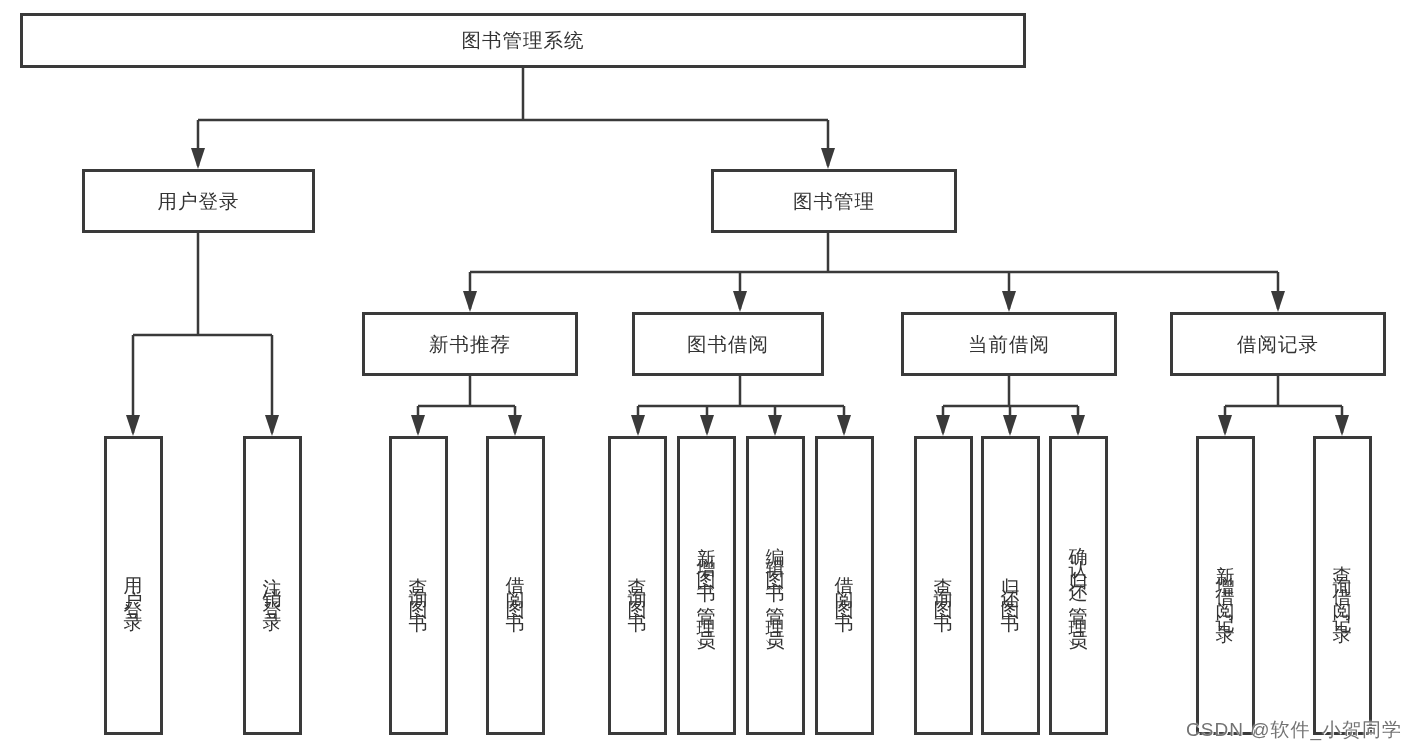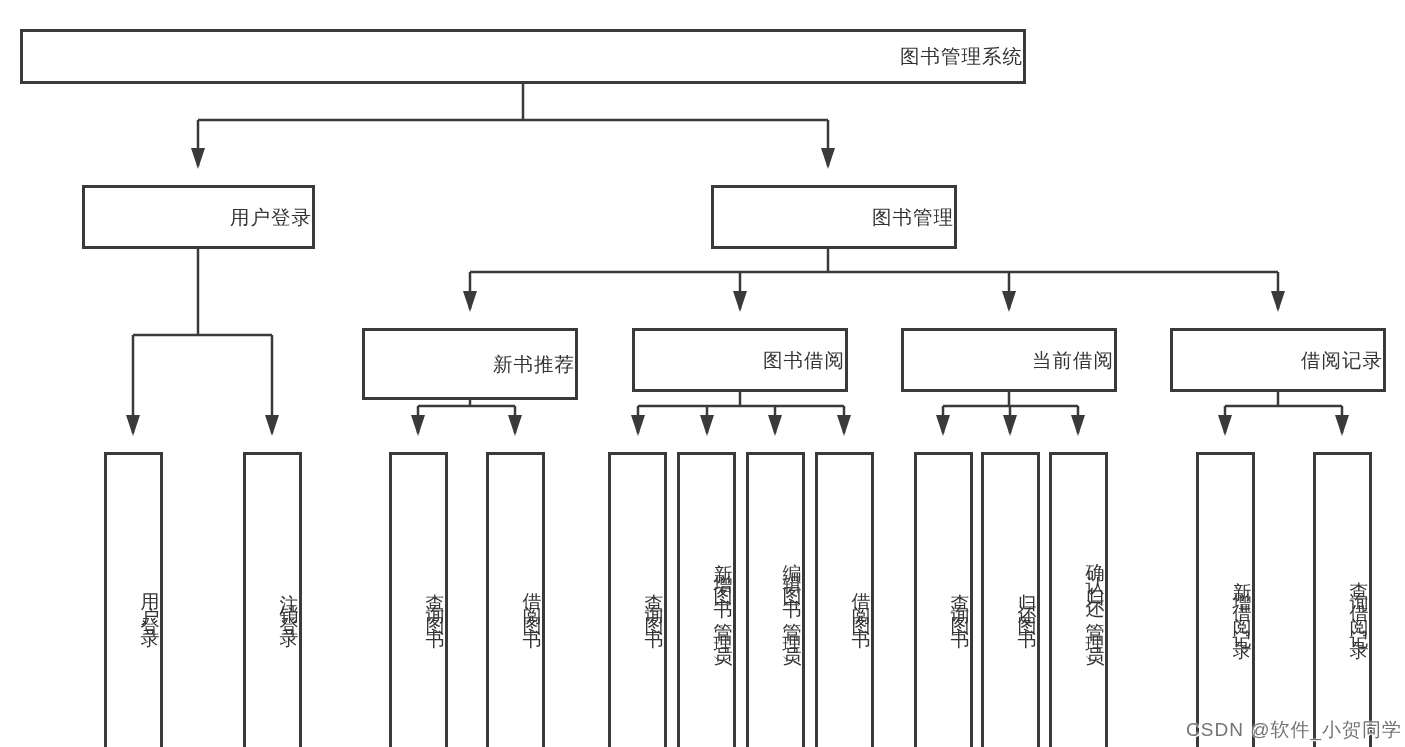--- a/index.html
+++ b/index.html
@@ -3,21 +3,21 @@
 <meta charset="utf-8">
 <style>
   html,body{margin:0;padding:0;background:#fff;}
   .stage{
     position:relative;width:1405px;height:747px;background:#ffffff;
     font-family:"Liberation Sans","DejaVu Sans",sans-serif;color:#333333;overflow:hidden;
   }
   svg.wires{position:absolute;left:0;top:0;width:1405px;height:747px;}
   .node{
     position:absolute;box-sizing:border-box;border:3px solid #3a3a3a;background:#ffffff;
-    display:flex;align-items:center;justify-content:flex-end;z-index:2;margin-top:16px;
+    display:flex;align-items:center;justify-content:center;z-index:2;
   }
   .node .lbl{font-size:19.5px;letter-spacing:1px;white-space:nowrap;color:#333333;}
   .node.v .lbl{
     writing-mode:vertical-rl;text-orientation:mixed;
     letter-spacing:12px;line-height:1;font-size:19px;white-space:nowrap;
   }
   .watermark{
     position:absolute;right:3px;bottom:4px;z-index:3;
     font-size:19px;color:#737373;letter-spacing:1px;
     text-shadow:0 0 2px #ffffff,1px 1px 0 #ffffff;
@@ -63,24 +63,24 @@
     <span class="lbl">图书管理系统</span>
   </div>
 
   <div class="node" style="left:82px;top:169px;width:233px;height:64px">
     <span class="lbl">用户登录</span>
   </div>
   <div class="node" style="left:711px;top:169px;width:246px;height:64px">
     <span class="lbl">图书管理</span>
   </div>
 
-  <div class="node" style="left:362px;top:312px;width:216px;height:72px">
+  <div class="node" style="left:362px;top:312px;width:216px;height:64px">
     <span class="lbl">新书推荐</span>
   </div>
-  <div class="node" style="left:632px;top:312px;width:216px;height:64px">
+  <div class="node" style="left:632px;top:312px;width:192px;height:64px">
     <span class="lbl">图书借阅</span>
   </div>
   <div class="node" style="left:1170px;top:312px;width:216px;height:64px">
     <span class="lbl">借阅记录</span>
   </div>
   <div class="node" style="left:901px;top:312px;width:216px;height:64px">
     <span class="lbl">当前借阅</span>
   </div>
 
   <div class="node v" style="left:104px;top:436px;width:59px;height:299px">

